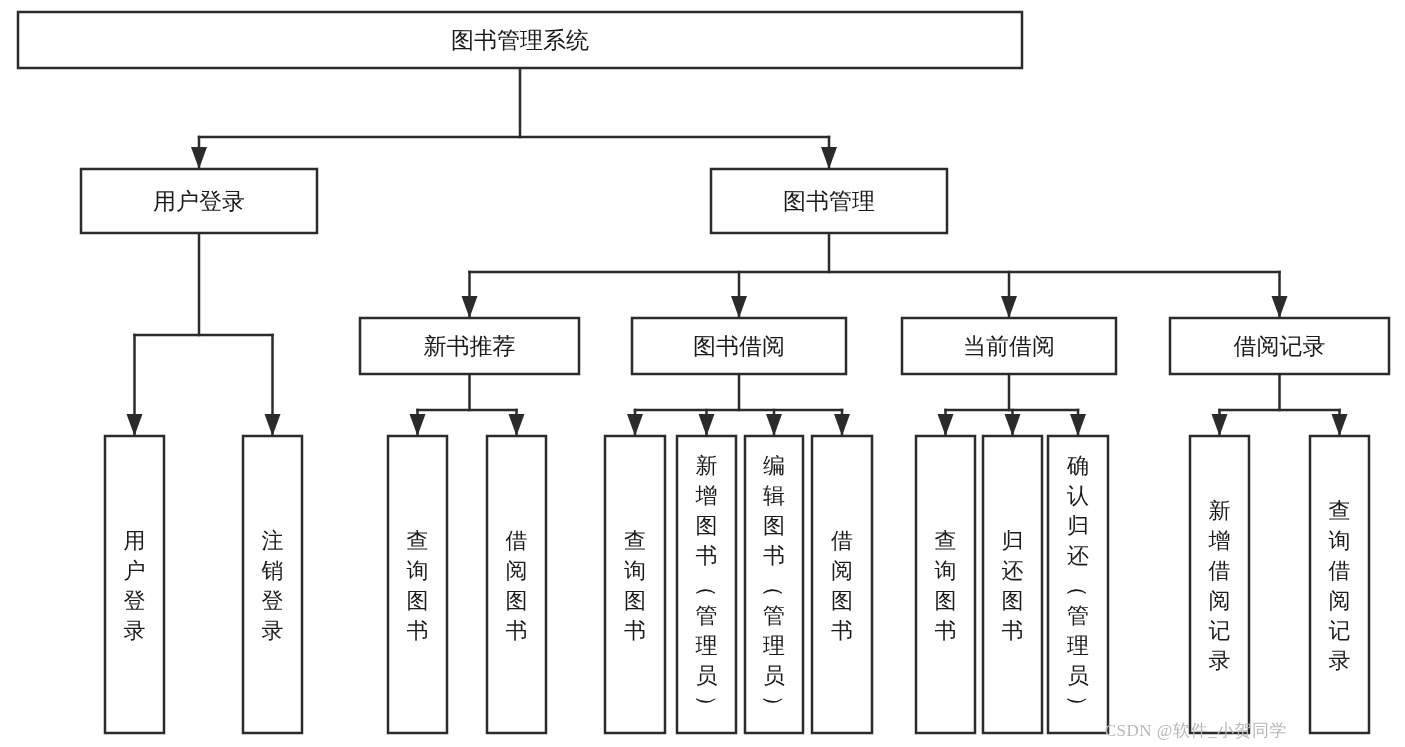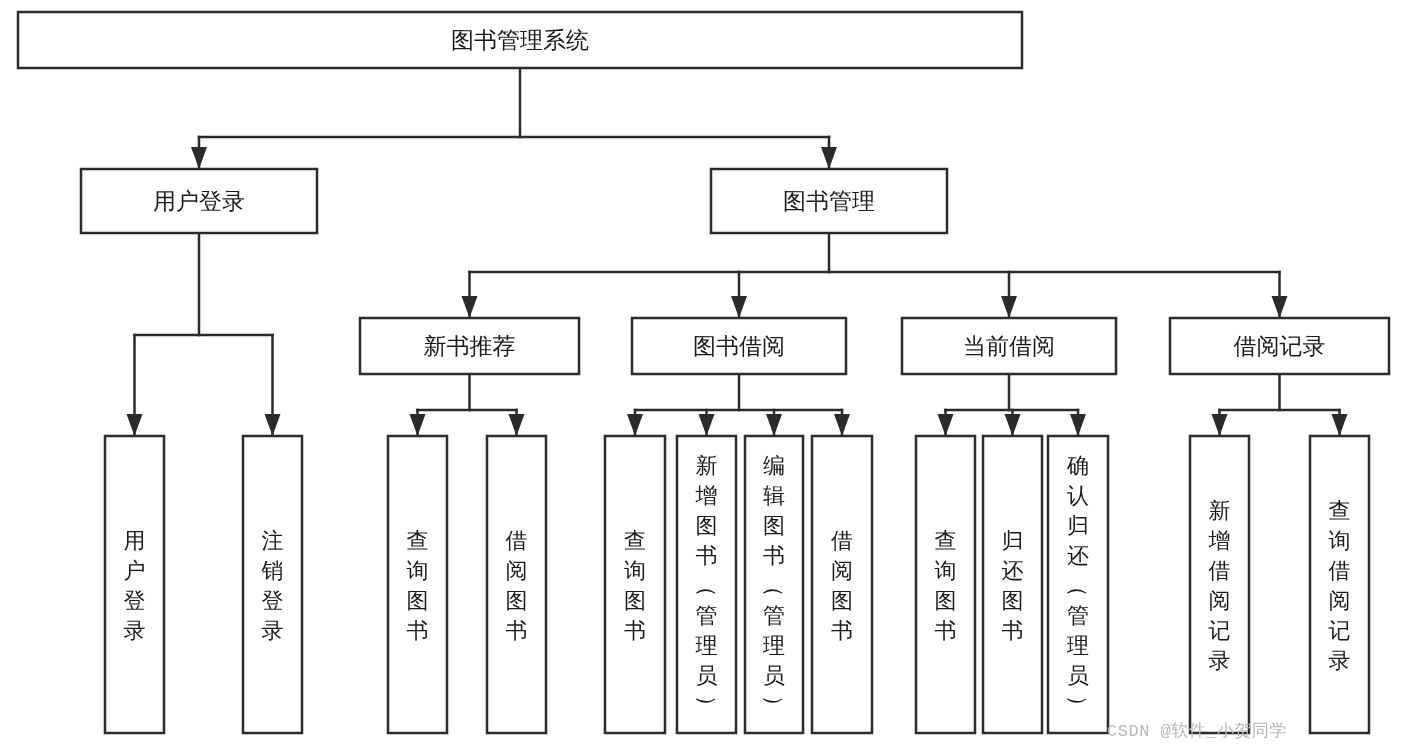--- a/index.html
+++ b/index.html
@@ -54,21 +54,21 @@
   .node-label-vertical {
     fill: #1a1a1a;
     font-family: "DejaVu Sans", "Liberation Sans", sans-serif;
     font-size: 22px;
     text-anchor: middle;
   }
   .watermark {
     position: absolute;
     right: 8px;
     bottom: 5px;
-    font-family: Liberation Mono, monospace;
+    font-family: Liberation Serif, serif;
     font-size: 17px;
     color: #b8b8b8;
     letter-spacing: 0.5px;
     white-space: nowrap;
     pointer-events: none;
   }
 </style>
 </head>
 <body>
 

